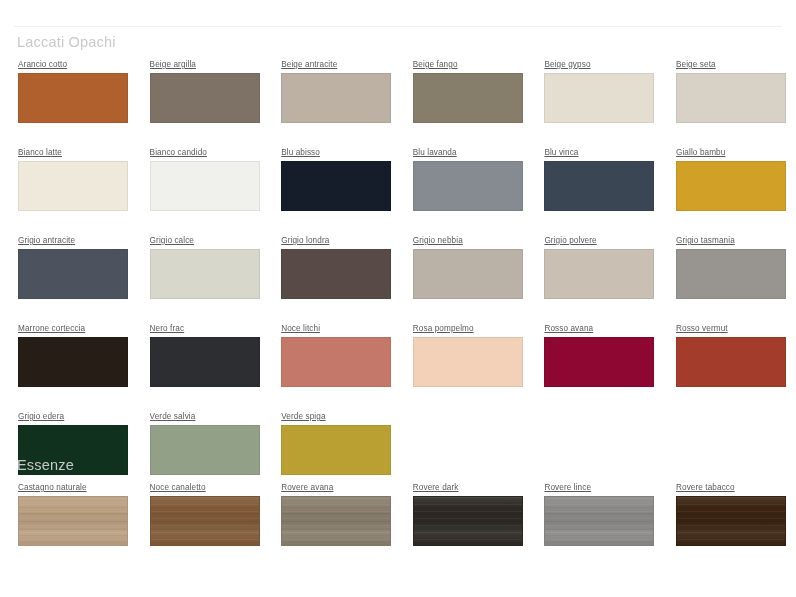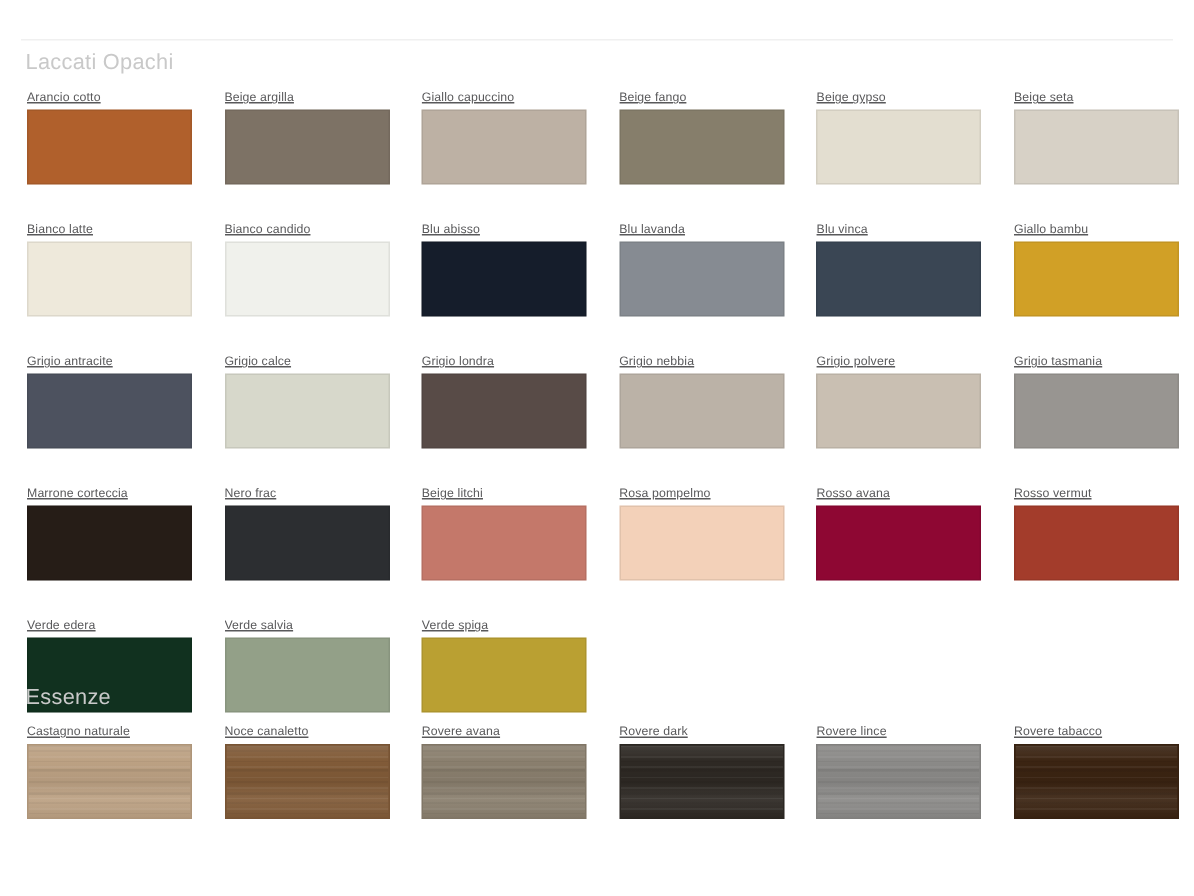--- a/index.html
+++ b/index.html
@@ -134,21 +134,21 @@
     <div class="grid" id="grid-0">
         <div class="swatch-cell">
           <div class="swatch-label">Arancio cotto</div>
           <div class="swatch-chip" style="background-color: rgb(176, 96, 44);"></div>
         </div>
         <div class="swatch-cell">
           <div class="swatch-label">Beige argilla</div>
           <div class="swatch-chip" style="background-color: rgb(125, 114, 101);"></div>
         </div>
         <div class="swatch-cell">
-          <div class="swatch-label">Giallo capuccino</div>
+          <div class="swatch-label">Beige antracite</div>
           <div class="swatch-chip" style="background-color: rgb(189, 177, 164);"></div>
         </div>
         <div class="swatch-cell">
           <div class="swatch-label">Beige fango</div>
           <div class="swatch-chip" style="background-color: rgb(134, 126, 107);"></div>
         </div>
         <div class="swatch-cell">
           <div class="swatch-label">Beige gypso</div>
           <div class="swatch-chip" style="background-color: rgb(227, 222, 208);"></div>
         </div>
@@ -206,37 +206,37 @@
         </div>
         <div class="swatch-cell">
           <div class="swatch-label">Marrone corteccia</div>
           <div class="swatch-chip" style="background-color: rgb(38, 29, 23);"></div>
         </div>
         <div class="swatch-cell">
           <div class="swatch-label">Nero frac</div>
           <div class="swatch-chip" style="background-color: rgb(44, 46, 49);"></div>
         </div>
         <div class="swatch-cell">
-          <div class="swatch-label">Beige litchi</div>
+          <div class="swatch-label">Noce litchi</div>
           <div class="swatch-chip" style="background-color: rgb(196, 120, 106);"></div>
         </div>
         <div class="swatch-cell">
           <div class="swatch-label">Rosa pompelmo</div>
           <div class="swatch-chip" style="background-color: rgb(243, 209, 185);"></div>
         </div>
         <div class="swatch-cell">
           <div class="swatch-label">Rosso avana</div>
           <div class="swatch-chip" style="background-color: rgb(142, 7, 51);"></div>
         </div>
         <div class="swatch-cell">
           <div class="swatch-label">Rosso vermut</div>
           <div class="swatch-chip" style="background-color: rgb(163, 60, 43);"></div>
         </div>
         <div class="swatch-cell">
-          <div class="swatch-label">Verde edera</div>
+          <div class="swatch-label">Grigio edera</div>
           <div class="swatch-chip" style="background-color: rgb(17, 49, 31);"></div>
         </div>
         <div class="swatch-cell">
           <div class="swatch-label">Verde salvia</div>
           <div class="swatch-chip" style="background-color: rgb(147, 160, 136);"></div>
         </div>
         <div class="swatch-cell">
           <div class="swatch-label">Verde spiga</div>
           <div class="swatch-chip" style="background-color: rgb(186, 160, 50);"></div>
         </div>

